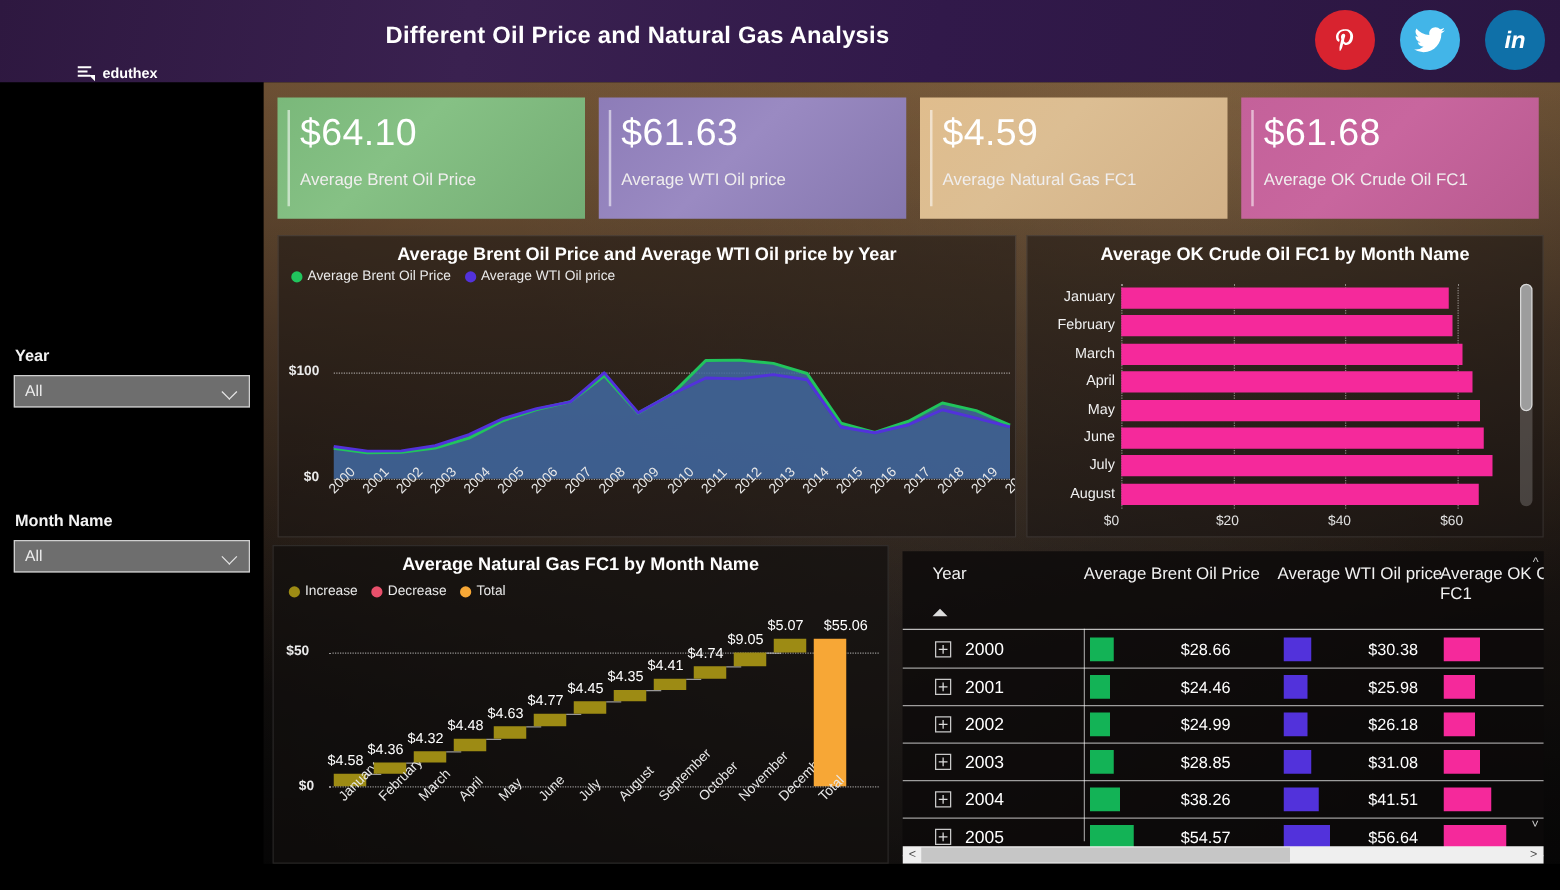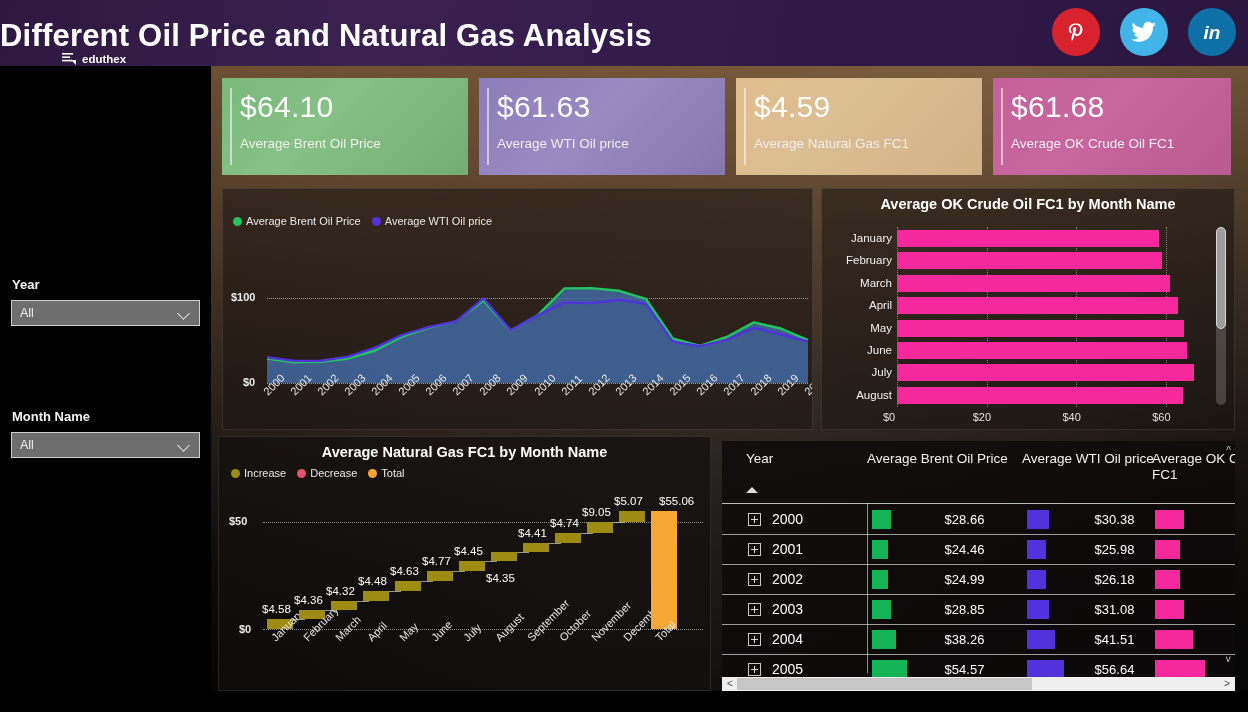--- a/index.html
+++ b/index.html
@@ -12,22 +12,22 @@
   #root { position: relative; width: 1248px; height: 712px; background: #000; }
 
   
   .header {
     position: absolute; left: 0; top: 0; width: 1248px; height: 66px;
     background: linear-gradient(100deg, #2e1840 0%, #3a2150 30%, #31194a 60%, #2b1640 100%);
     overflow: hidden;
   }
   .header-title {
     position: absolute; left: 0; top: 18px; width: 1020px;
-    text-align: left;
-    color: #ffffff; font-size: 31px; font-weight: bold;
+    text-align: center;
+    color: #ffffff; font-size: 19px; font-weight: bold;
     letter-spacing: .2px;
   }
   .logo {
     position: absolute; left: 62px; top: 52px;
     display: flex; align-items: center; gap: 5px;
     color: #fff; font-size: 11.5px; font-weight: bold;
   }
   .logo-mark { display:block; }
   .social-row { position: absolute; right: 12px; top: 8px; display: flex; gap: 20px; }
   .social { width: 48px; height: 48px; border-radius: 50%; display: flex;
@@ -212,20 +212,21 @@
     <div class="big">$4.59</div>
     <div class="sub">Average Natural Gas FC1</div>
   </div>
   <div class="kpi k-pink" style="left:993px; top:78px;  width:238px; height:97px;">
     <div class="accent"></div>
     <div class="big">$61.68</div>
     <div class="sub">Average OK Crude Oil FC1</div>
   </div>
 
   <div class="panel" style="left:222px; top:188px; width:591px; height:242px;">
+    <div class="vtitle">Average Brent Oil Price and Average WTI Oil price by Year</div>
     <div class="legend" style="left:10px; top:26px;">
       <span class="item">
         <span class="dot" style="background:#21c45d"></span>
         <span>Average Brent Oil Price</span>
       </span>
       <span class="item">
         <span class="dot" style="background:#5232db"></span>
         <span>Average WTI Oil price</span>
       </span>
     </div>
@@ -344,21 +345,21 @@
         <div class="wstep" style="left: 208px; top: 133.9px; width: 26px; height: 10.2px;"></div>
         <div class="wconn" style="left: 234px; top: 133.9px; width: 12px;"></div>
         <div class="wval" style="left: 203px; top: 117.9px;">$4.77</div>
         <div class="xtick-rot" style="left: 210px; top: 198px;">June</div>
         <div class="wstep" style="left: 240px; top: 124.4px; width: 26px; height: 9.5px;"></div>
         <div class="wconn" style="left: 266px; top: 124.4px; width: 12px;"></div>
         <div class="wval" style="left: 235px; top: 108.4px;">$4.45</div>
         <div class="xtick-rot" style="left: 242px; top: 198px;">July</div>
         <div class="wstep" style="left: 272px; top: 115.1px; width: 26px; height: 9.3px;"></div>
         <div class="wconn" style="left: 298px; top: 115.1px; width: 12px;"></div>
-        <div class="wval" style="left: 267px; top: 99.1px; margin-top: 36px;">$4.35</div>
+        <div class="wval" style="left: 267px; top: 99.1px;">$4.35</div>
         <div class="xtick-rot" style="left: 274px; top: 198px;">August</div>
         <div class="wstep" style="left: 304px; top: 105.7px; width: 26px; height: 9.4px;"></div>
         <div class="wconn" style="left: 330px; top: 105.7px; width: 12px;"></div>
         <div class="wval" style="left: 299px; top: 89.7px;">$4.41</div>
         <div class="xtick-rot" style="left: 306px; top: 198px;">September</div>
         <div class="wstep" style="left: 336px; top: 95.5px; width: 26px; height: 10.1px;"></div>
         <div class="wconn" style="left: 362px; top: 95.5px; width: 12px;"></div>
         <div class="wval" style="left: 331px; top: 79.5px;">$4.74</div>
         <div class="xtick-rot" style="left: 338px; top: 198px;">October</div>
         <div class="wstep" style="left: 368px; top: 85px; width: 26px; height: 10.5px;"></div>

